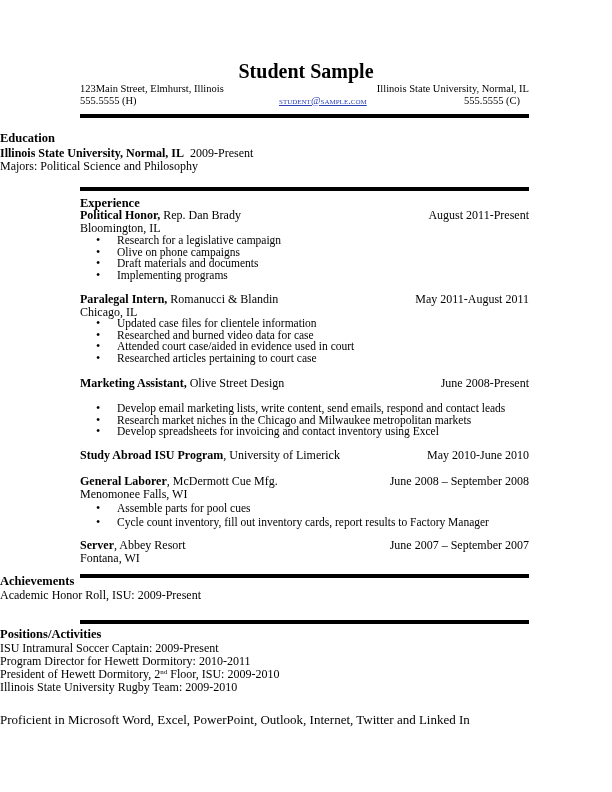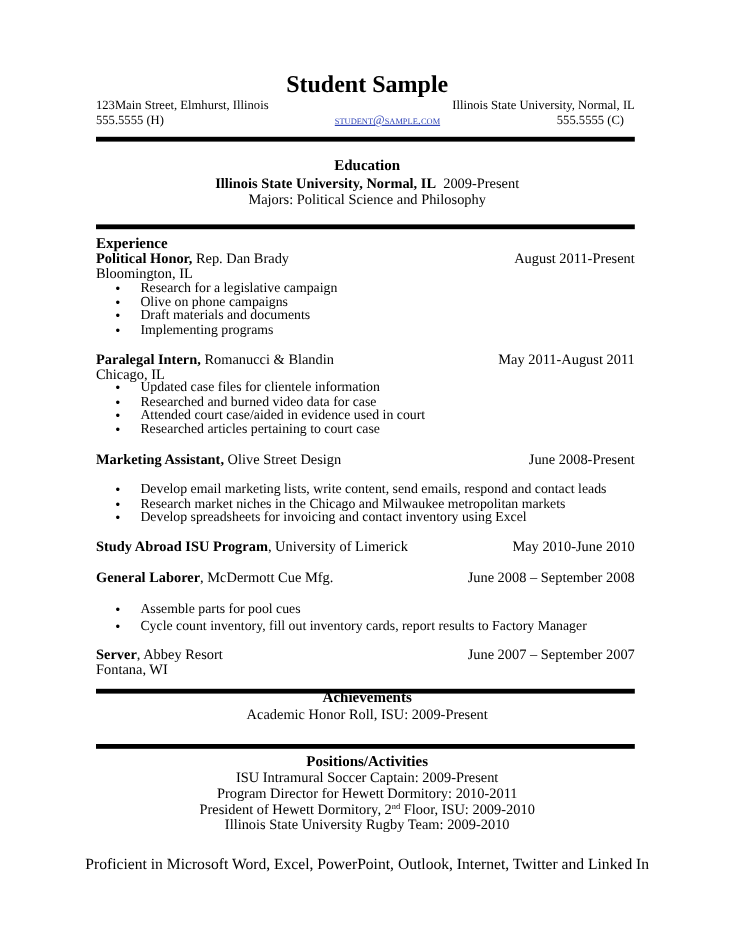--- a/index.html
+++ b/index.html
@@ -2,21 +2,21 @@
 <html><head>
 <meta charset="utf-8">
 <style>
   html, body { margin: 0; padding: 0; background: #ffffff; }
   body { width: 612px; height: 792px; position: relative; overflow: hidden;
          font-family: "Liberation Serif", "DejaVu Serif", serif; color: #000; }
   .abs { position: absolute; white-space: nowrap; }
   .title { left: 0; width: 612px; top: 60px; text-align: center; font-size: 20px; font-weight: bold; }
   .sm { font-size: 10.5px; line-height: 12px; }
   .rule { position: absolute; left: 80px; width: 449px; height: 4px; background: #000; }
-  .center { left: 0; width: 612px; text-align: center; }
+  .center { left: 0; width: 612px; }
   .hd { font-size: 12.5px; font-weight: bold; }
   .txt { font-size: 12px; line-height: 14px; }
   .email { color: #2a3fb5; text-decoration: underline; font-variant: small-caps; font-size: 10.5px; }
   ul.bul { position: absolute; margin: 0; padding: 0; list-style: none; }
   ul.bul li { position: relative; font-size: 11.5px; line-height: 11.7px; padding-left: 21px; white-space: nowrap; }
   ul.bul li::before { content: "\2022"; position: absolute; left: 0; top: 0; font-size: 12px; }
   .job { position: absolute; left: 80px; width: 449px; }
   .job .row { display: flex; justify-content: space-between; font-size: 12px; line-height: 13px; }
   .job .loc { font-size: 12px; line-height: 13px; }
   sup { font-size: 7px; vertical-align: 4px; line-height: 0; }
@@ -89,20 +89,21 @@
       <span><b>Study Abroad ISU Program</b><span>, University of Limerick</span></span>
       <span>May 2010-June 2010</span>
     </div>
 </div>
 
 <div class="job" style="top:475px;">
   <div class="row">
       <span><b>General Laborer</b><span>, McDermott Cue Mfg.</span></span>
       <span>June 2008 – September 2008</span>
     </div>
+  <div class="loc">Menomonee Falls, WI</div>
 </div>
 <ul class="bul" style="left:96px; top:501px;">
   <li style="line-height:14px;">Assemble parts for pool cues</li>
   <li style="line-height:14px;">Cycle count inventory, fill out inventory cards, report results to Factory Manager</li>
 </ul>
 
 <div class="job" style="top:539px;">
   <div class="row">
       <span><b>Server</b><span>, Abbey Resort</span></span>
       <span>June 2007 – September 2007</span>

